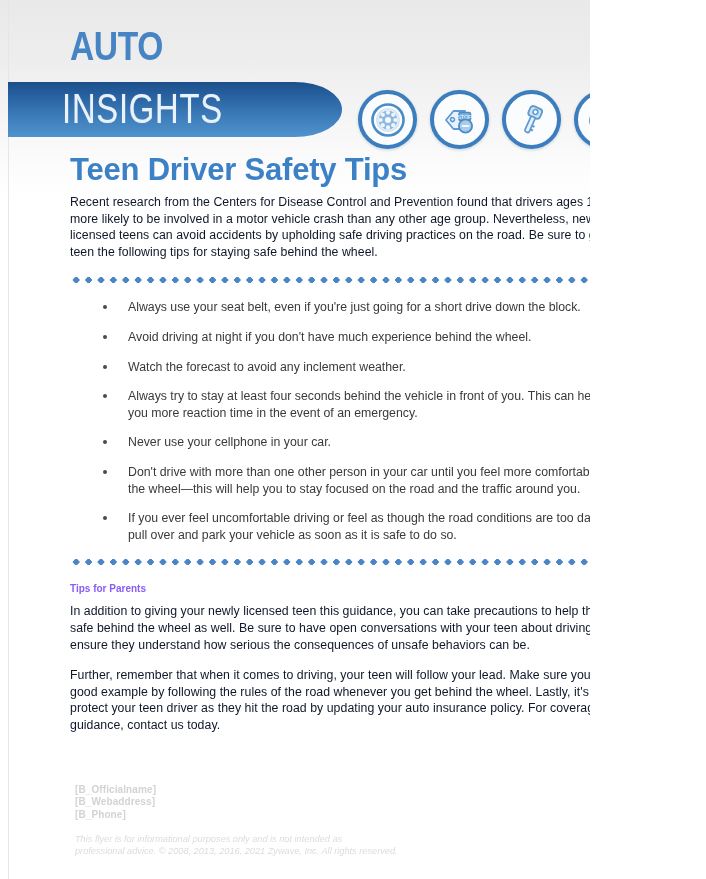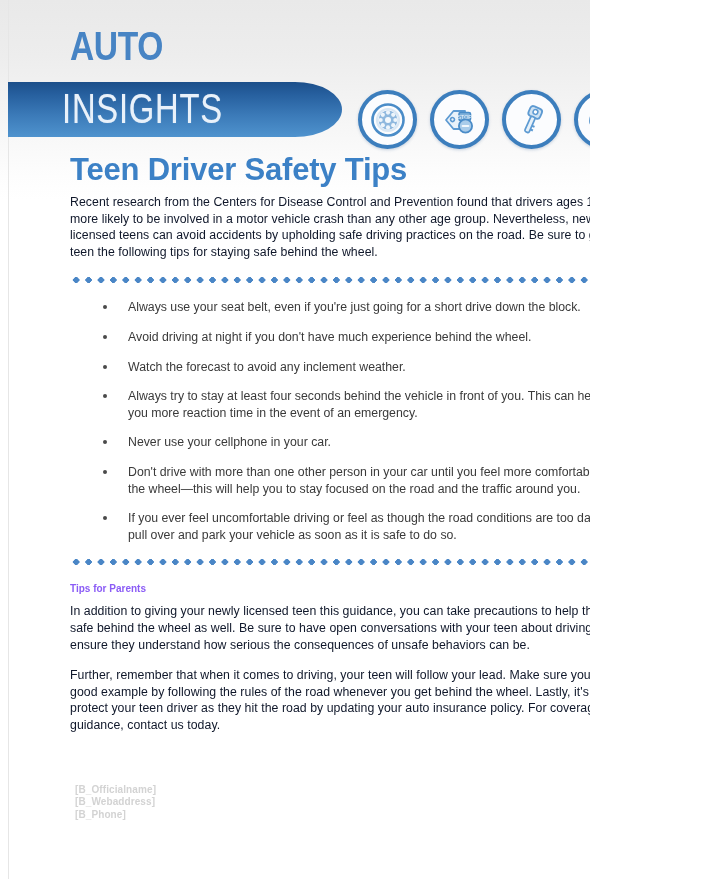--- a/index.html
+++ b/index.html
@@ -338,15 +338,19 @@
     <p class="body-text parents-p">In addition to giving your newly licensed teen this guidance, you can take precautions to help them stay safe behind the wheel as well. Be sure to have open conversations with your teen about driving risks to ensure they understand how serious the consequences of unsafe behaviors can be.</p>
 
     <p class="body-text parents-p">Further, remember that when it comes to driving, your teen will follow your lead. Make sure you set a good example by following the rules of the road whenever you get behind the wheel. Lastly, it's vital to protect your teen driver as they hit the road by updating your auto insurance policy. For coverage guidance, contact us today.</p>
   </div>
 
   <div class="footer">
     <div class="footer-token">[B_Officialname]</div>
     <div class="footer-token">[B_Webaddress]</div>
     <div class="footer-token">[B_Phone]</div>
 
+    <div class="footer-disclaimer">
+      <div>This flyer is for informational purposes only and is not intended as</div>
+      <div>professional advice. © 2008, 2013, 2016, 2021 Zywave, Inc. All rights reserved.</div>
+    </div>
   </div>
 
 </div>
 
 </body></html>

